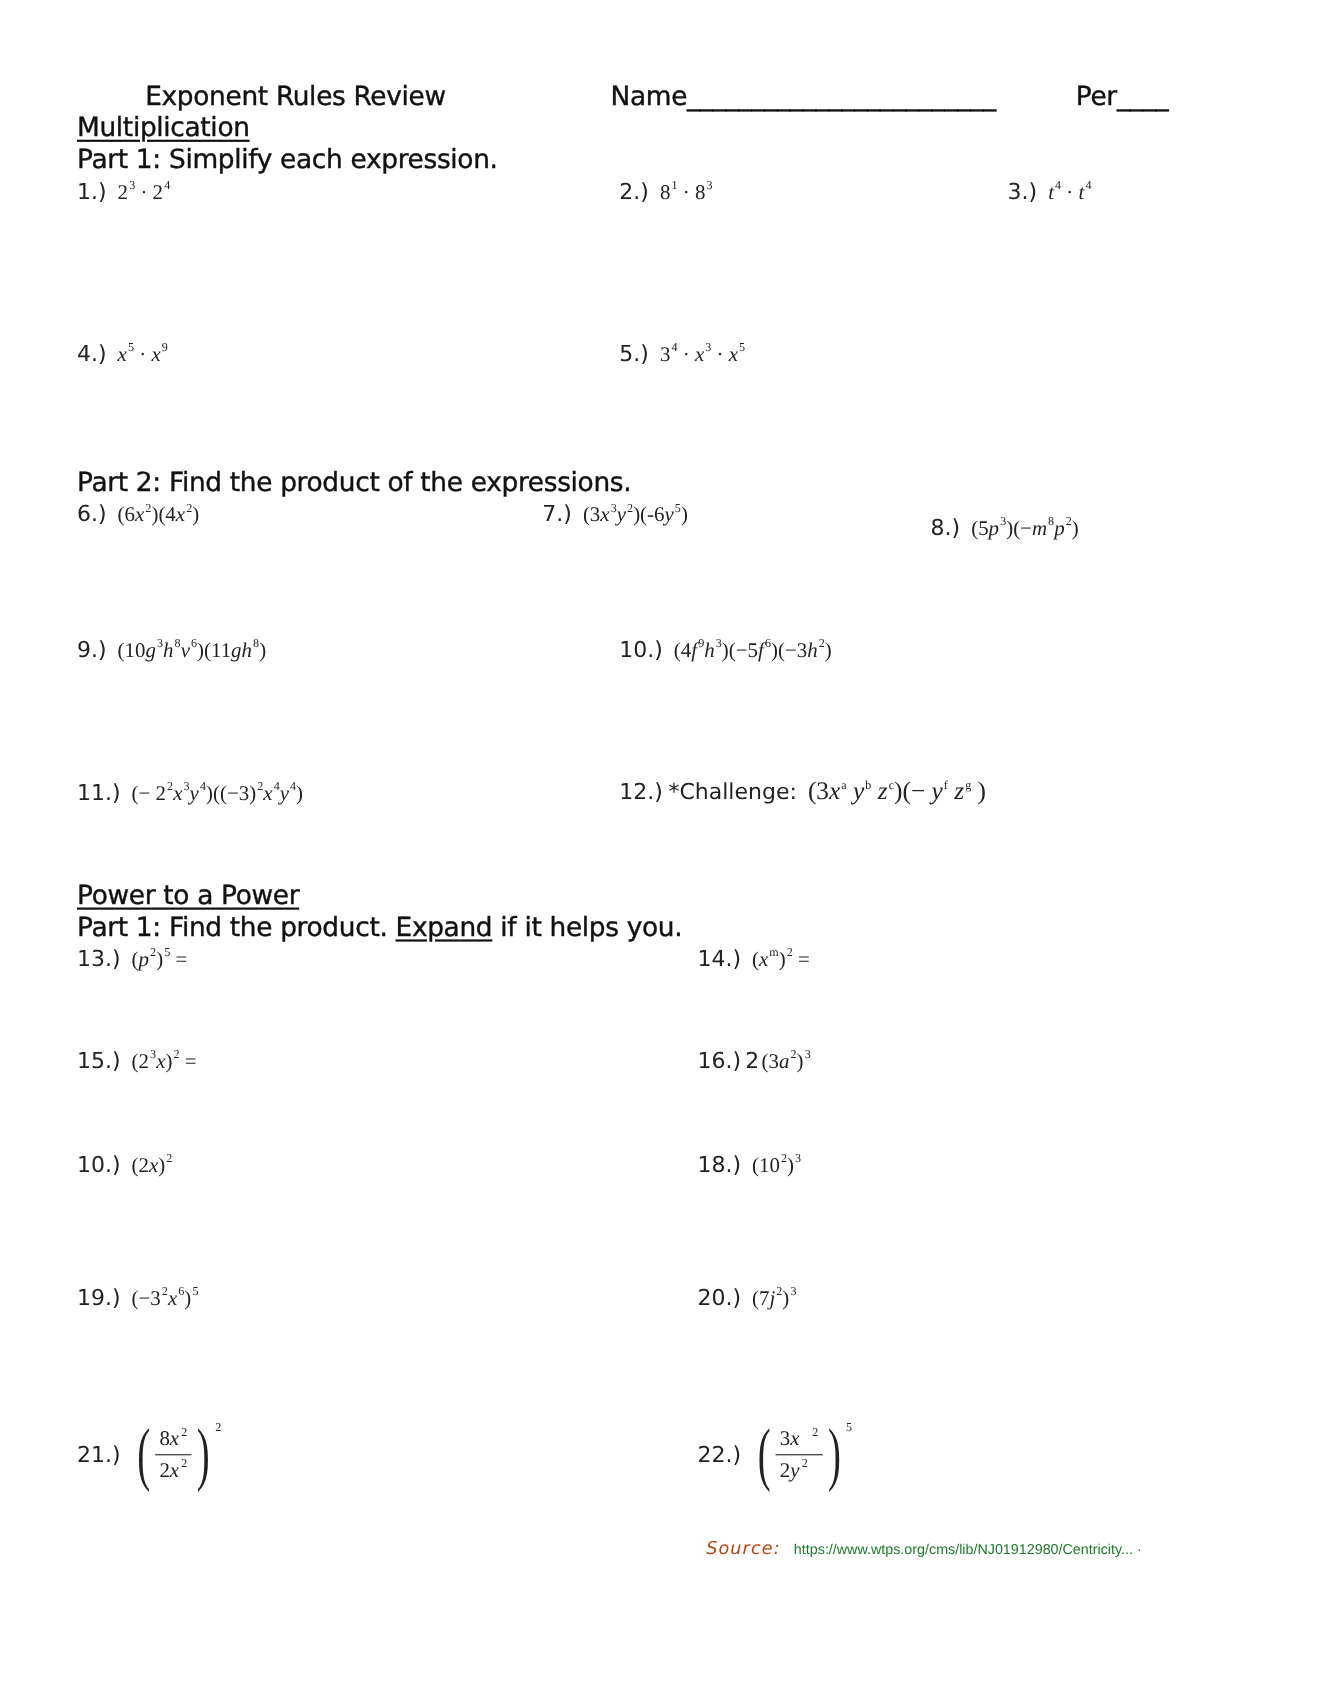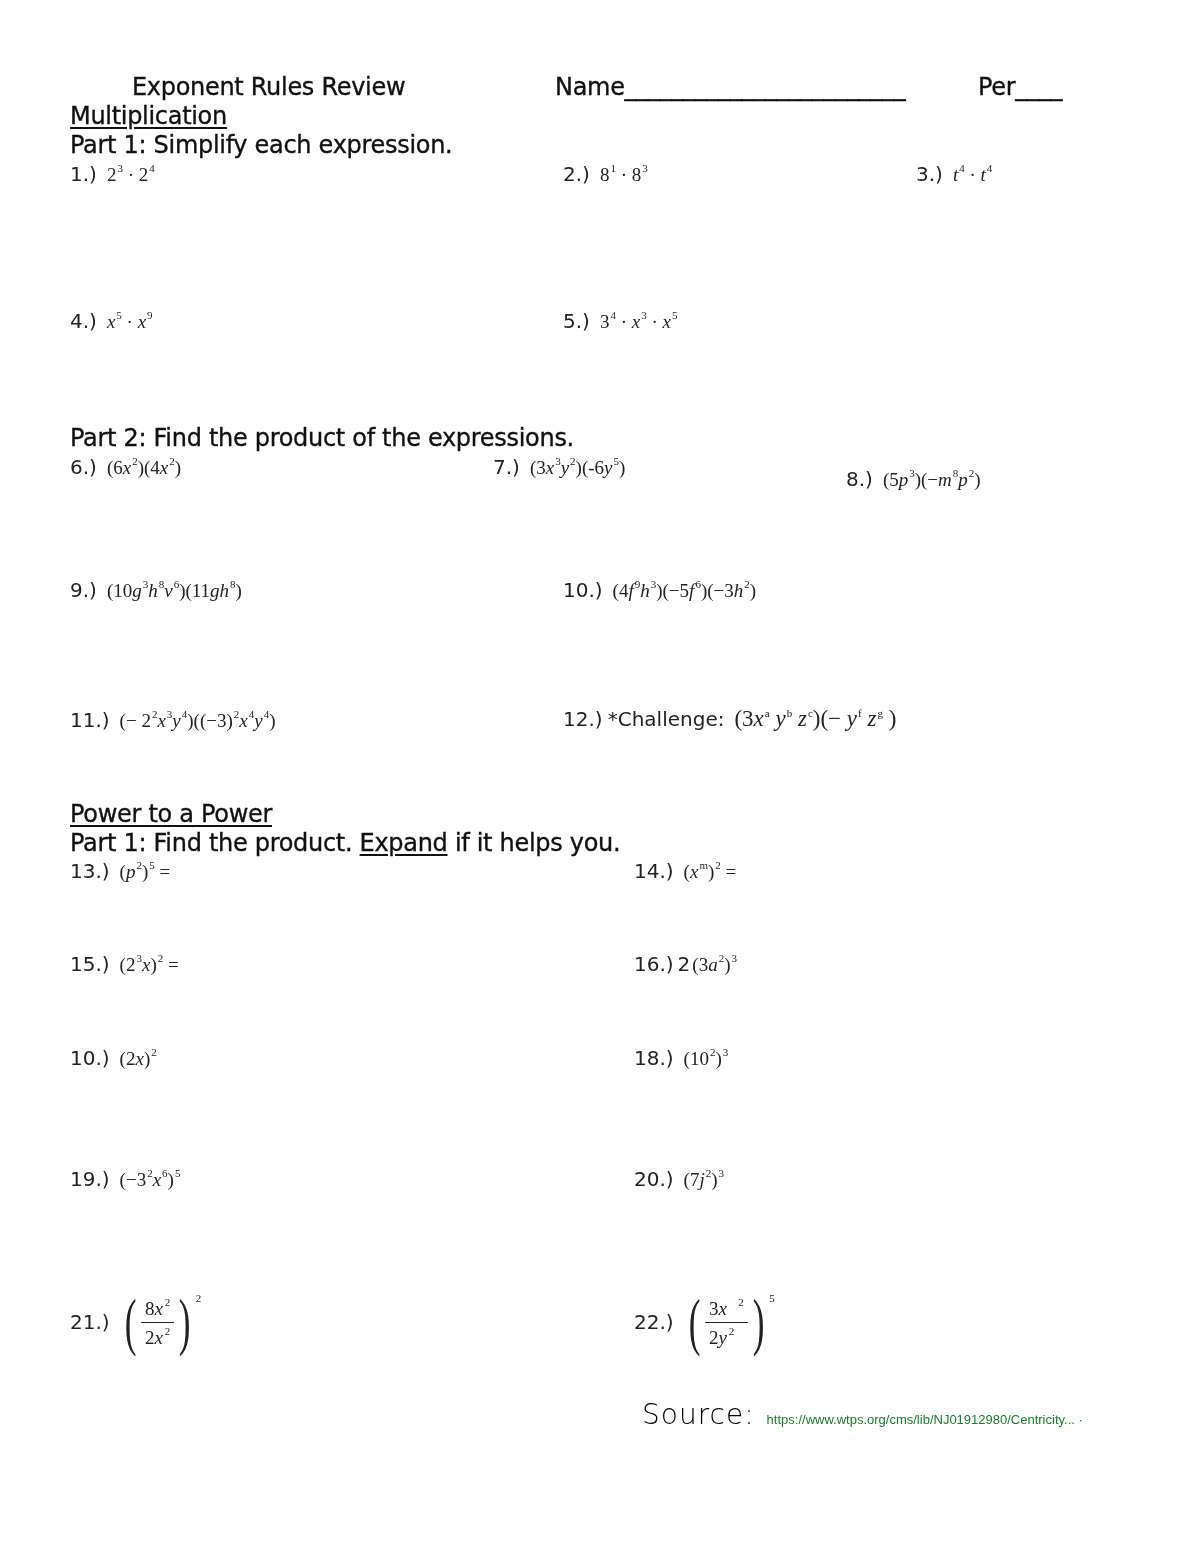--- a/index.html
+++ b/index.html
@@ -16,21 +16,21 @@
     .expr sup { font-size: 11px; vertical-align: 9px; margin-left: 1px; }
     .big { font-size: 23px; }
     .frac-wrap { display: inline-flex; align-items: center; margin-left: 10px; font-family: "Liberation Serif", serif; color: #222; }
     .paren { font-size: 64px; font-weight: 100; transform: scaleX(0.55); line-height: 1; display: inline-block; }
     .frac { display: inline-flex; flex-direction: column; align-items: flex-start; font-size: 19px; }
     .frac .top { padding: 0 4px 2px 4px; border-bottom: 1.5px solid #222; }
     .frac .bot { padding: 2px 4px 0 4px; }
     .frac sup, .outer-sup { font-size: 11px; }
     .frac sup { vertical-align: 9px; margin-left: 2px; }
     .outer-sup { align-self: flex-start; margin-top: 2px; }
-    .source-label { font-family: "DejaVu Sans", sans-serif; font-size: 28px; font-weight: 300; color: #000000; letter-spacing: 1px; }
+    .source-label { font-family: "DejaVu Sans", sans-serif; font-size: 16px; font-weight: 300; color: #c2410c; letter-spacing: 1px; font-style: italic; }
     .source-link { font-family: "Liberation Sans", sans-serif; font-size: 13px; color: #1d7a2a; margin-left: 12px; }
   </style>
 </head>
 <body>
 
 <div class="abs head" style="left:132px; top:73px;">Exponent Rules Review</div>
 <div class="abs head" style="left:555px; top:73px;">Name________________________</div>
 <div class="abs head" style="left:978px; top:73px;">Per____</div>
 
 <div class="abs head u" style="left:70px; top:102px;">Multiplication</div>

